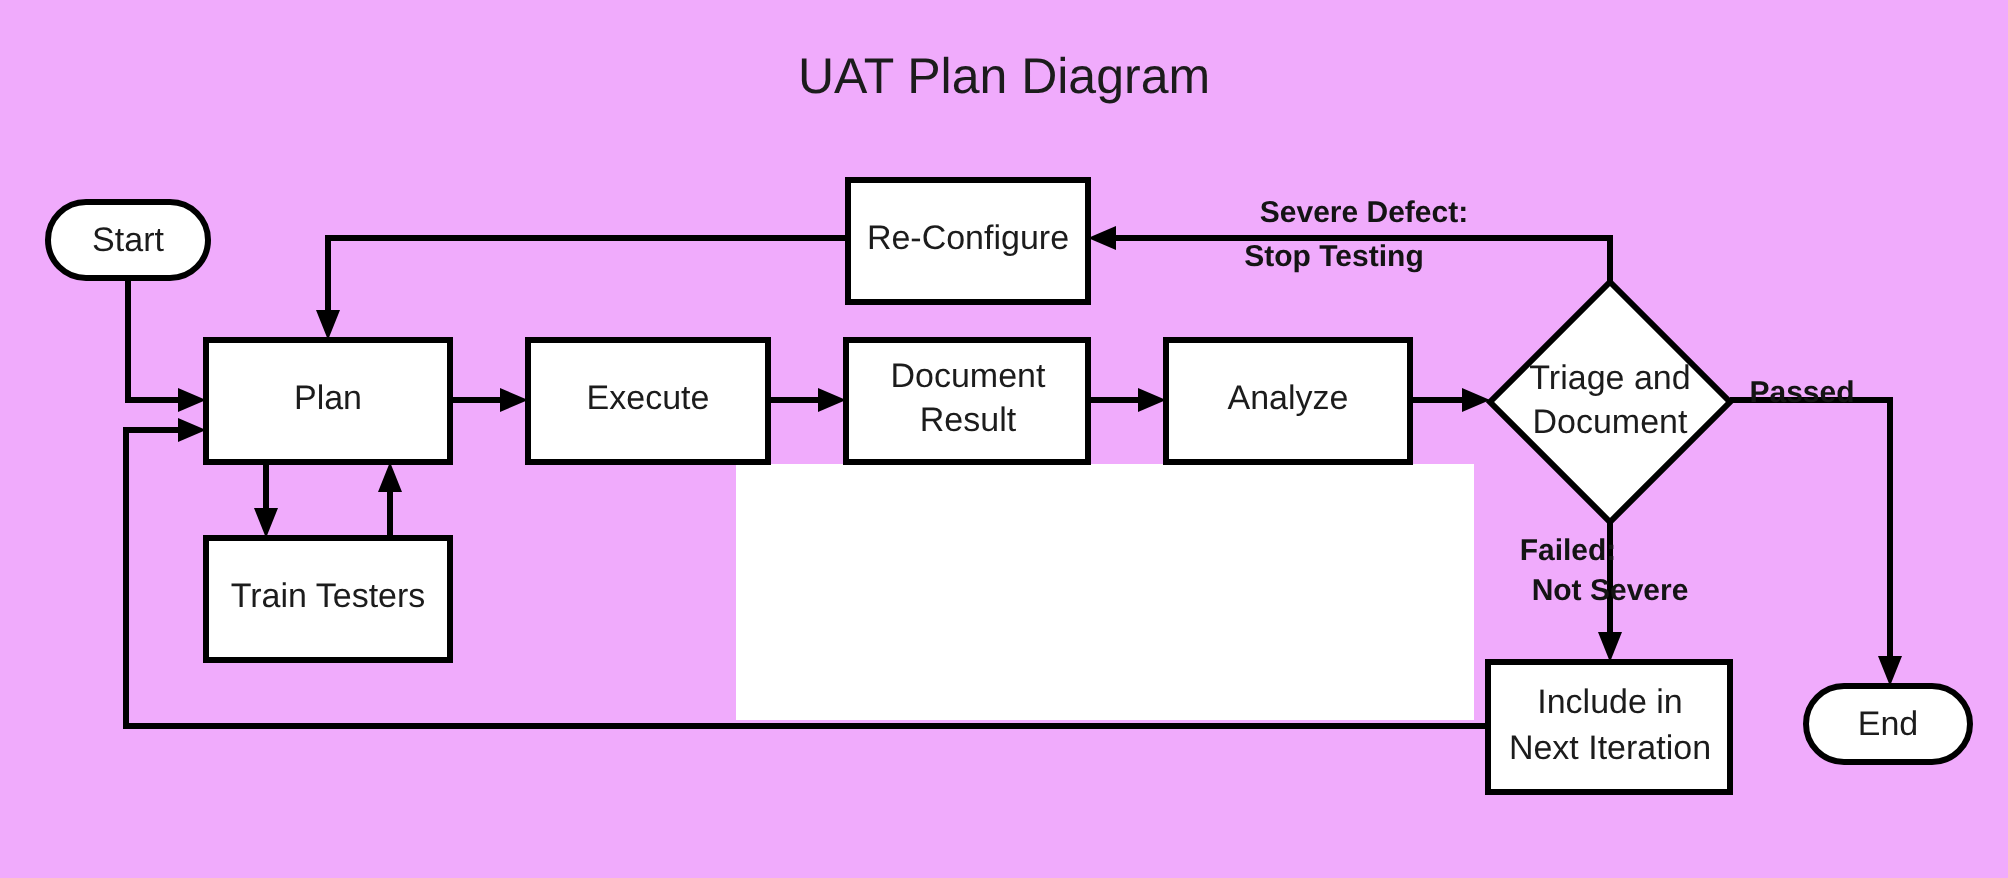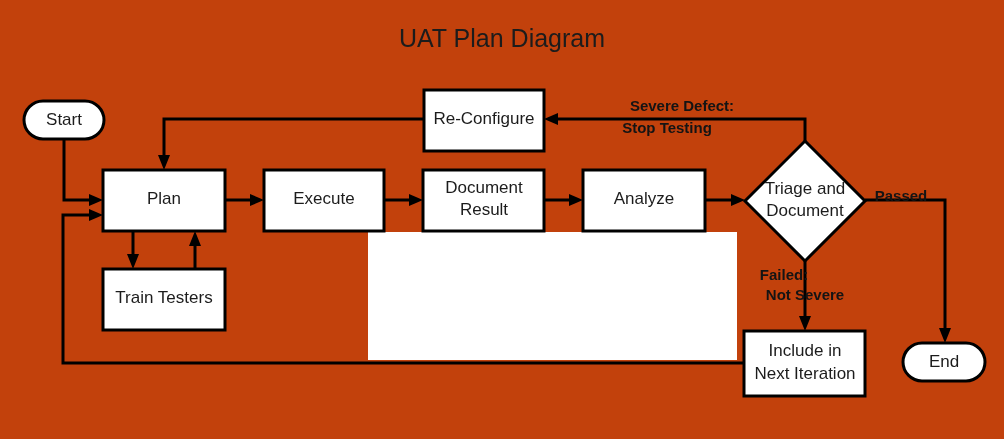--- a/index.html
+++ b/index.html
@@ -4,21 +4,21 @@
 <style>
   html, body {
     margin: 0;
     padding: 0;
     background: #2e2e2e;
   }
   #canvas {
     position: relative;
     width: 1004px;
     height: 439px;
-    background: #c2410c;
+    background: #f0abfc;
     overflow: hidden;
     font-family: "Liberation Sans", sans-serif;
   }
   svg { display: block; }
   .node-shape {
     fill: #ffffff;
     stroke: #000000;
     stroke-width: 3;
   }
   .blank-panel {

